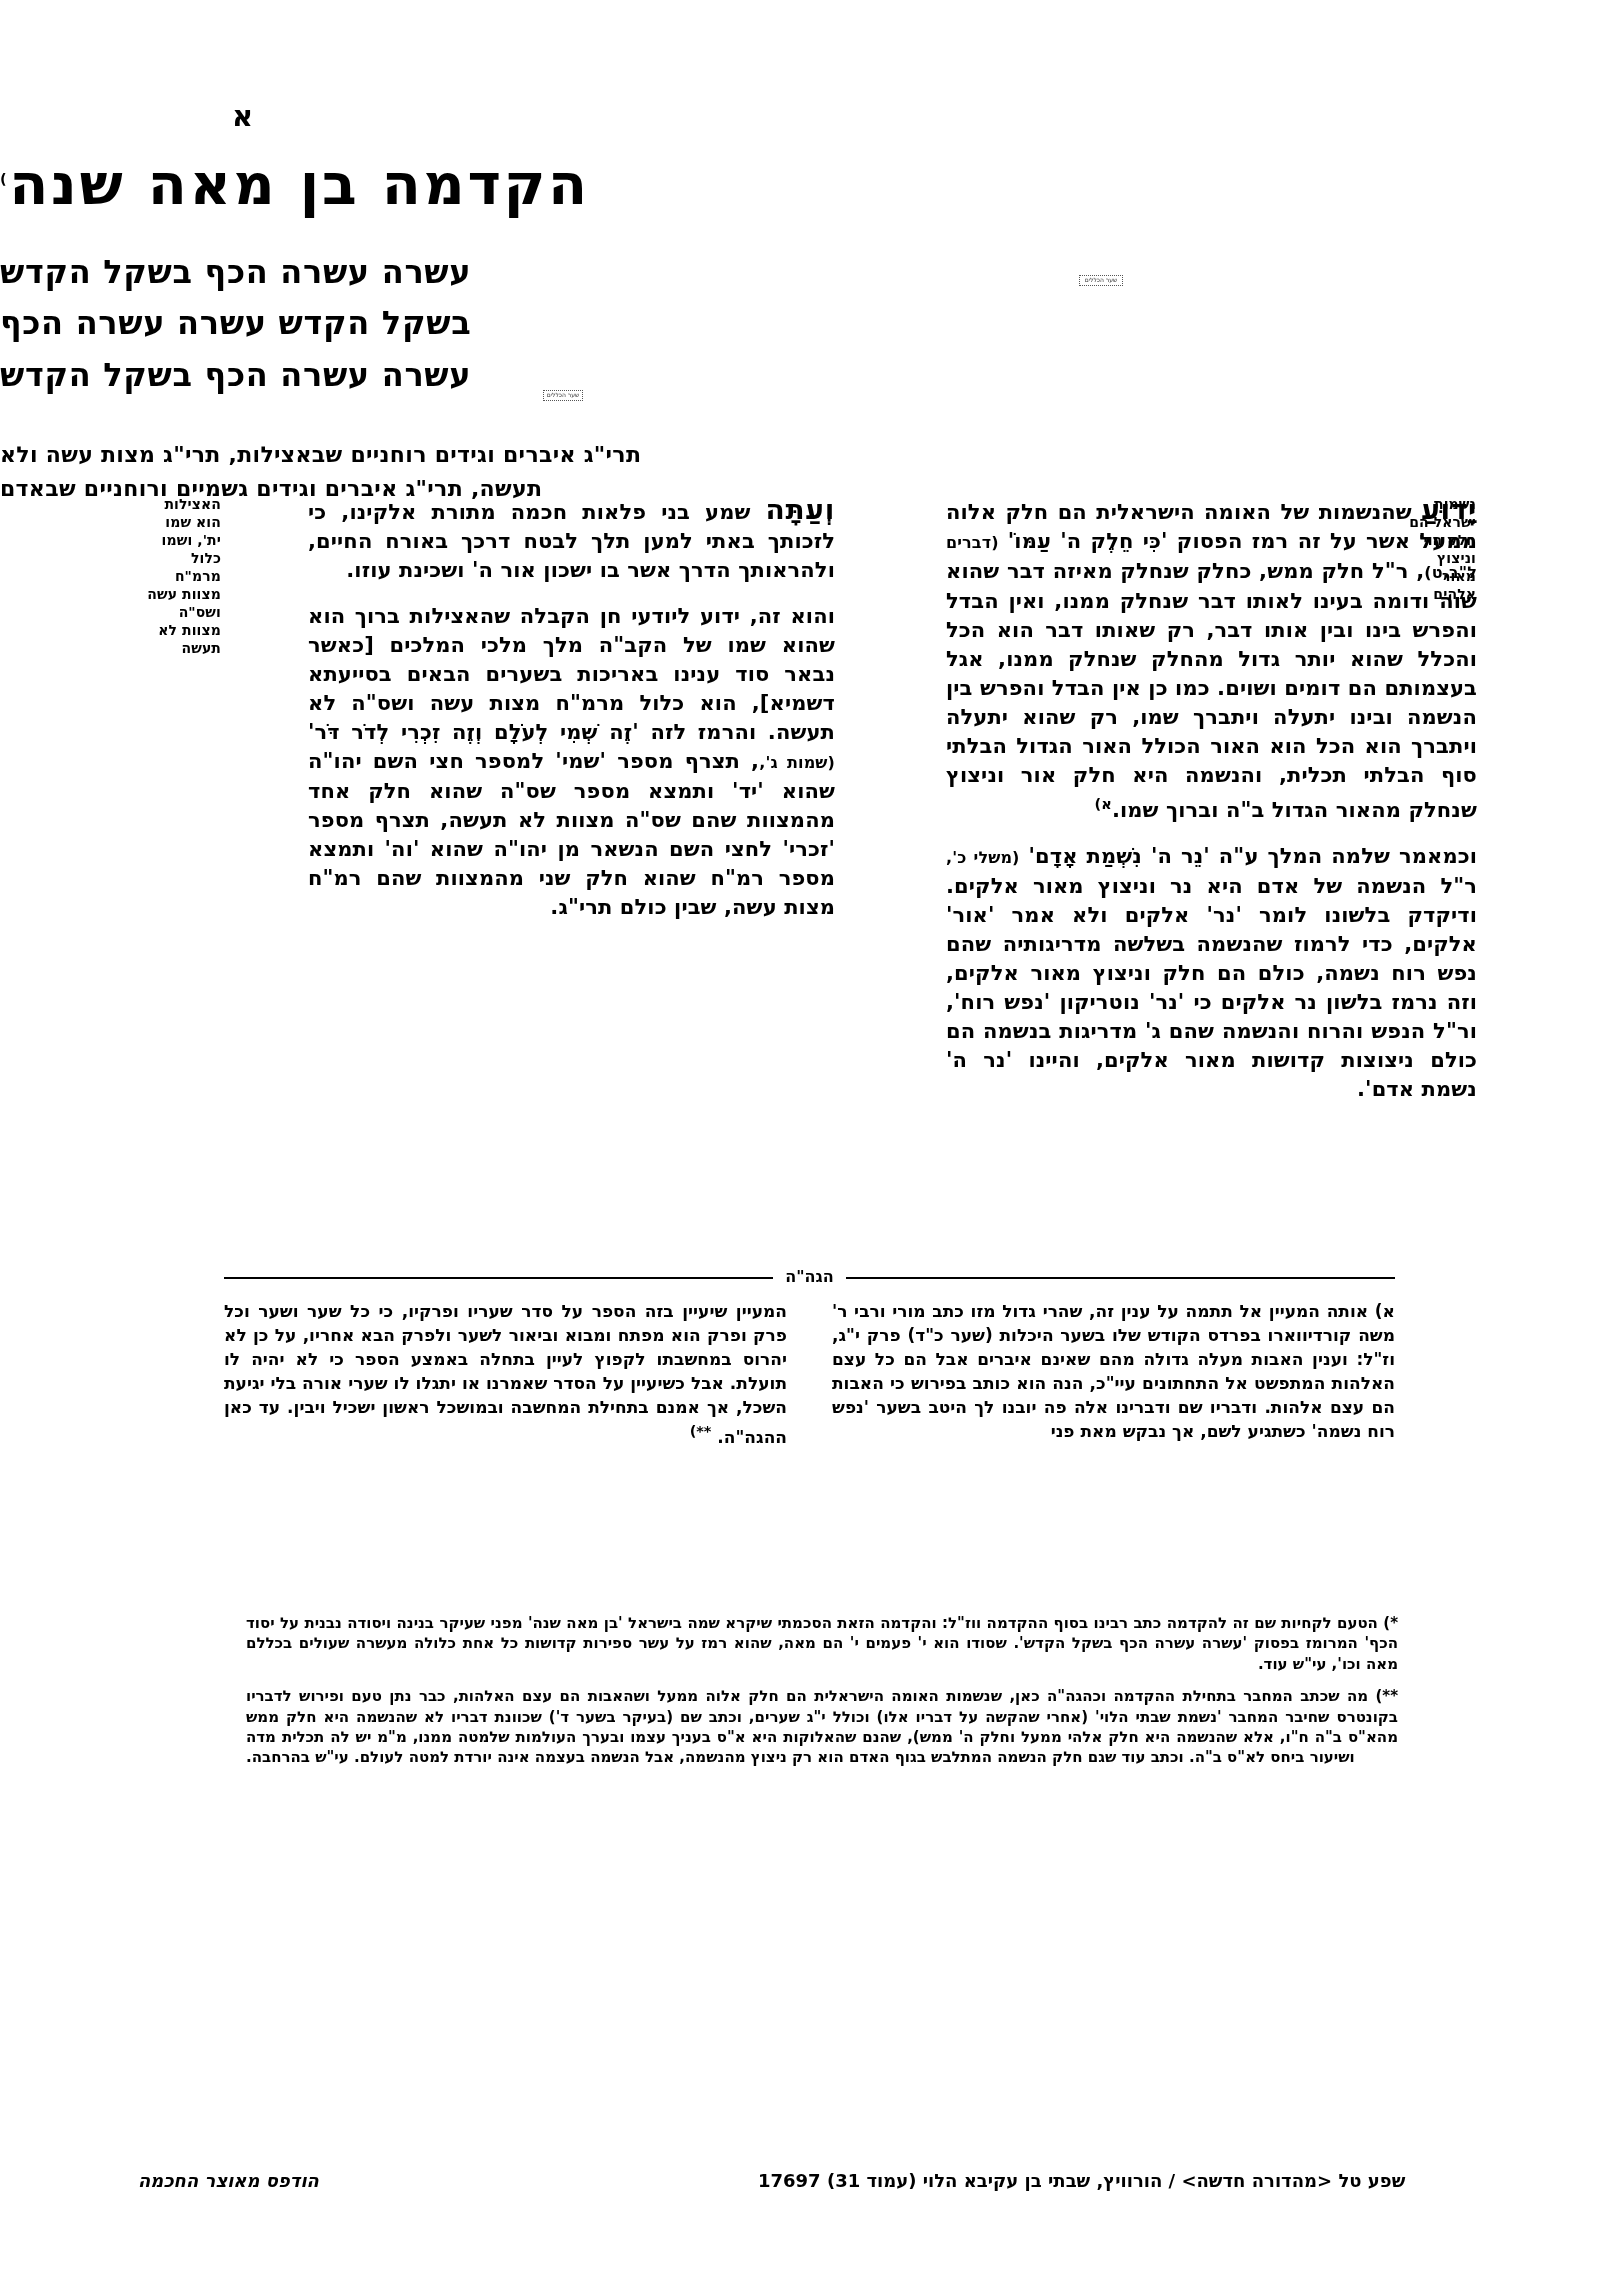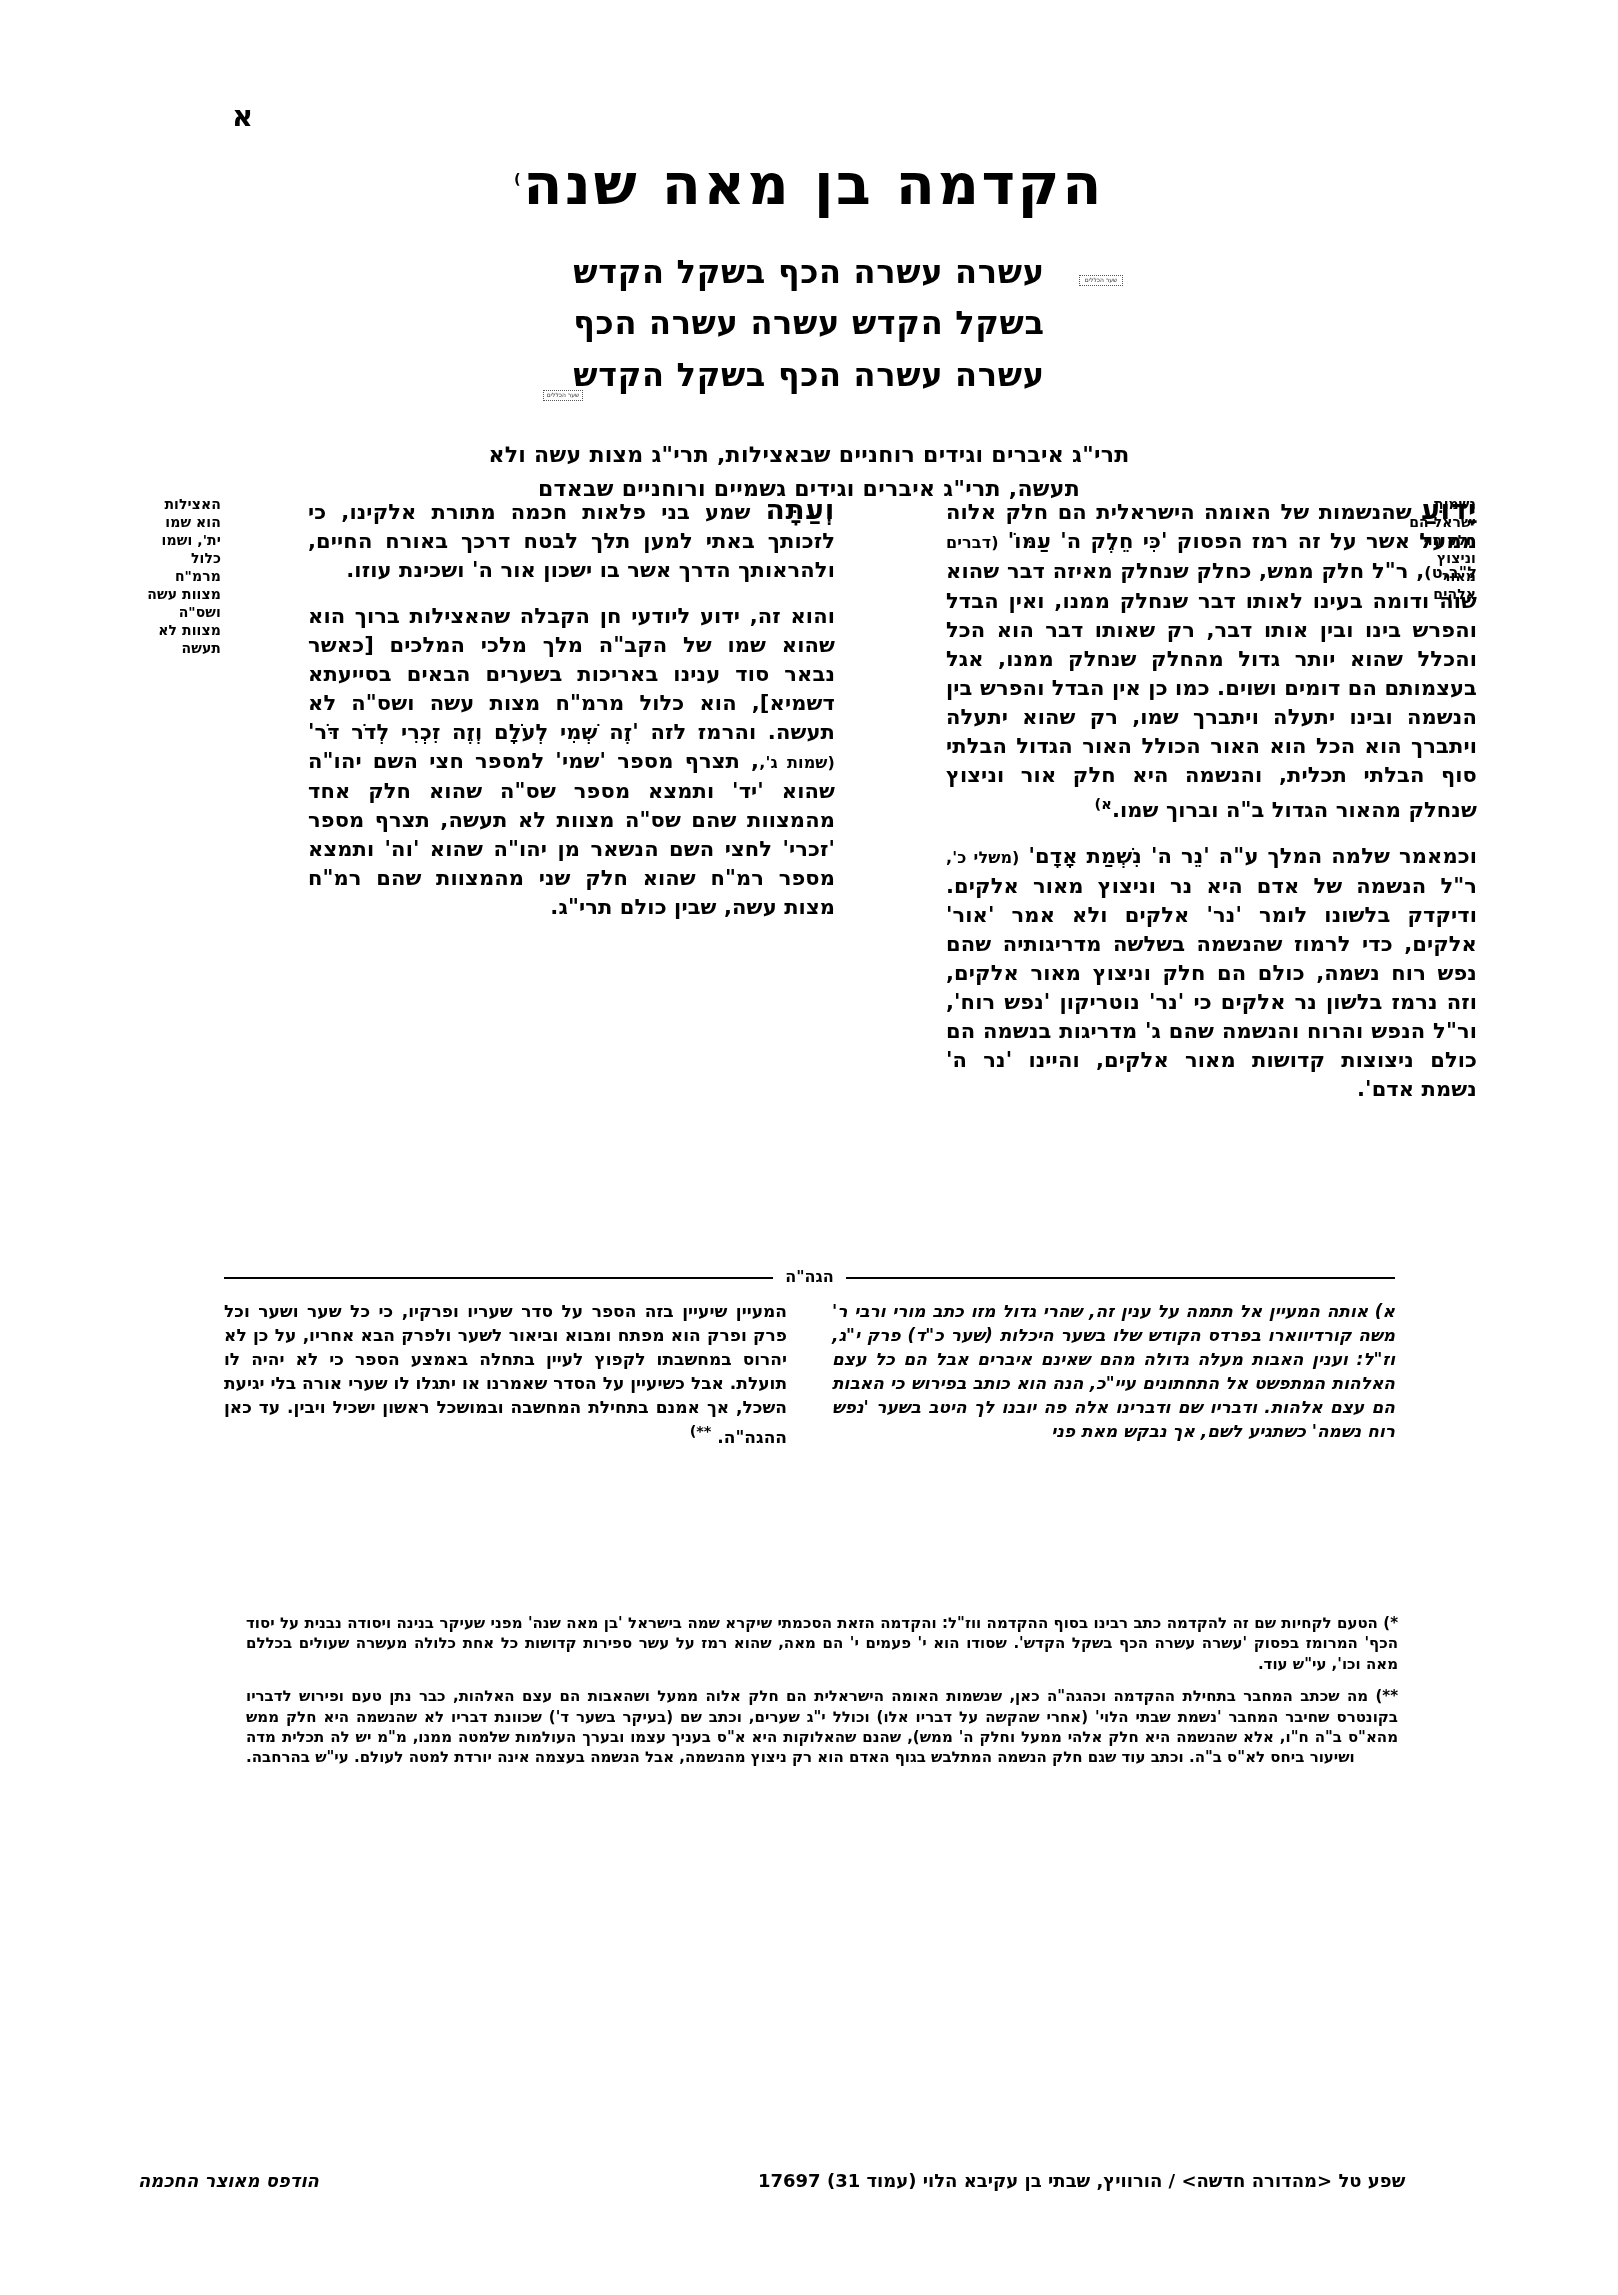--- a/index.html
+++ b/index.html
@@ -31,21 +31,21 @@
     letter-spacing: 0;
     direction: rtl;
   }
 
   
   .title-block {
     position: absolute;
     top: 152px;
     left: 0;
     width: 1618px;
-    text-align: center;
+    text-align: left;
   }
   .main-title {
     font-size: 57px;
     font-weight: bold;
     letter-spacing: 2.6px;
     line-height: 1.15;
     direction: rtl;
   }
   .subtitle-lines {
     margin-top: 29px;
@@ -172,21 +172,21 @@
     position: absolute;
     top: 0;
     width: 563px;
     direction: rtl;
     text-align: justify;
     text-align-last: right;
     font-size: 17px;
     line-height: 24px;
     font-weight: bold;
   }
-  .hcol-right { right: 0; font-style: italic; }
+  .hcol-right { right: 0; }
   .hcol-left  { left: 0; }
 
   
   .footnotes {
     position: absolute;
     top: 1613px;
     left: 224px;
     width: 1174px;
     direction: rtl;
   }

